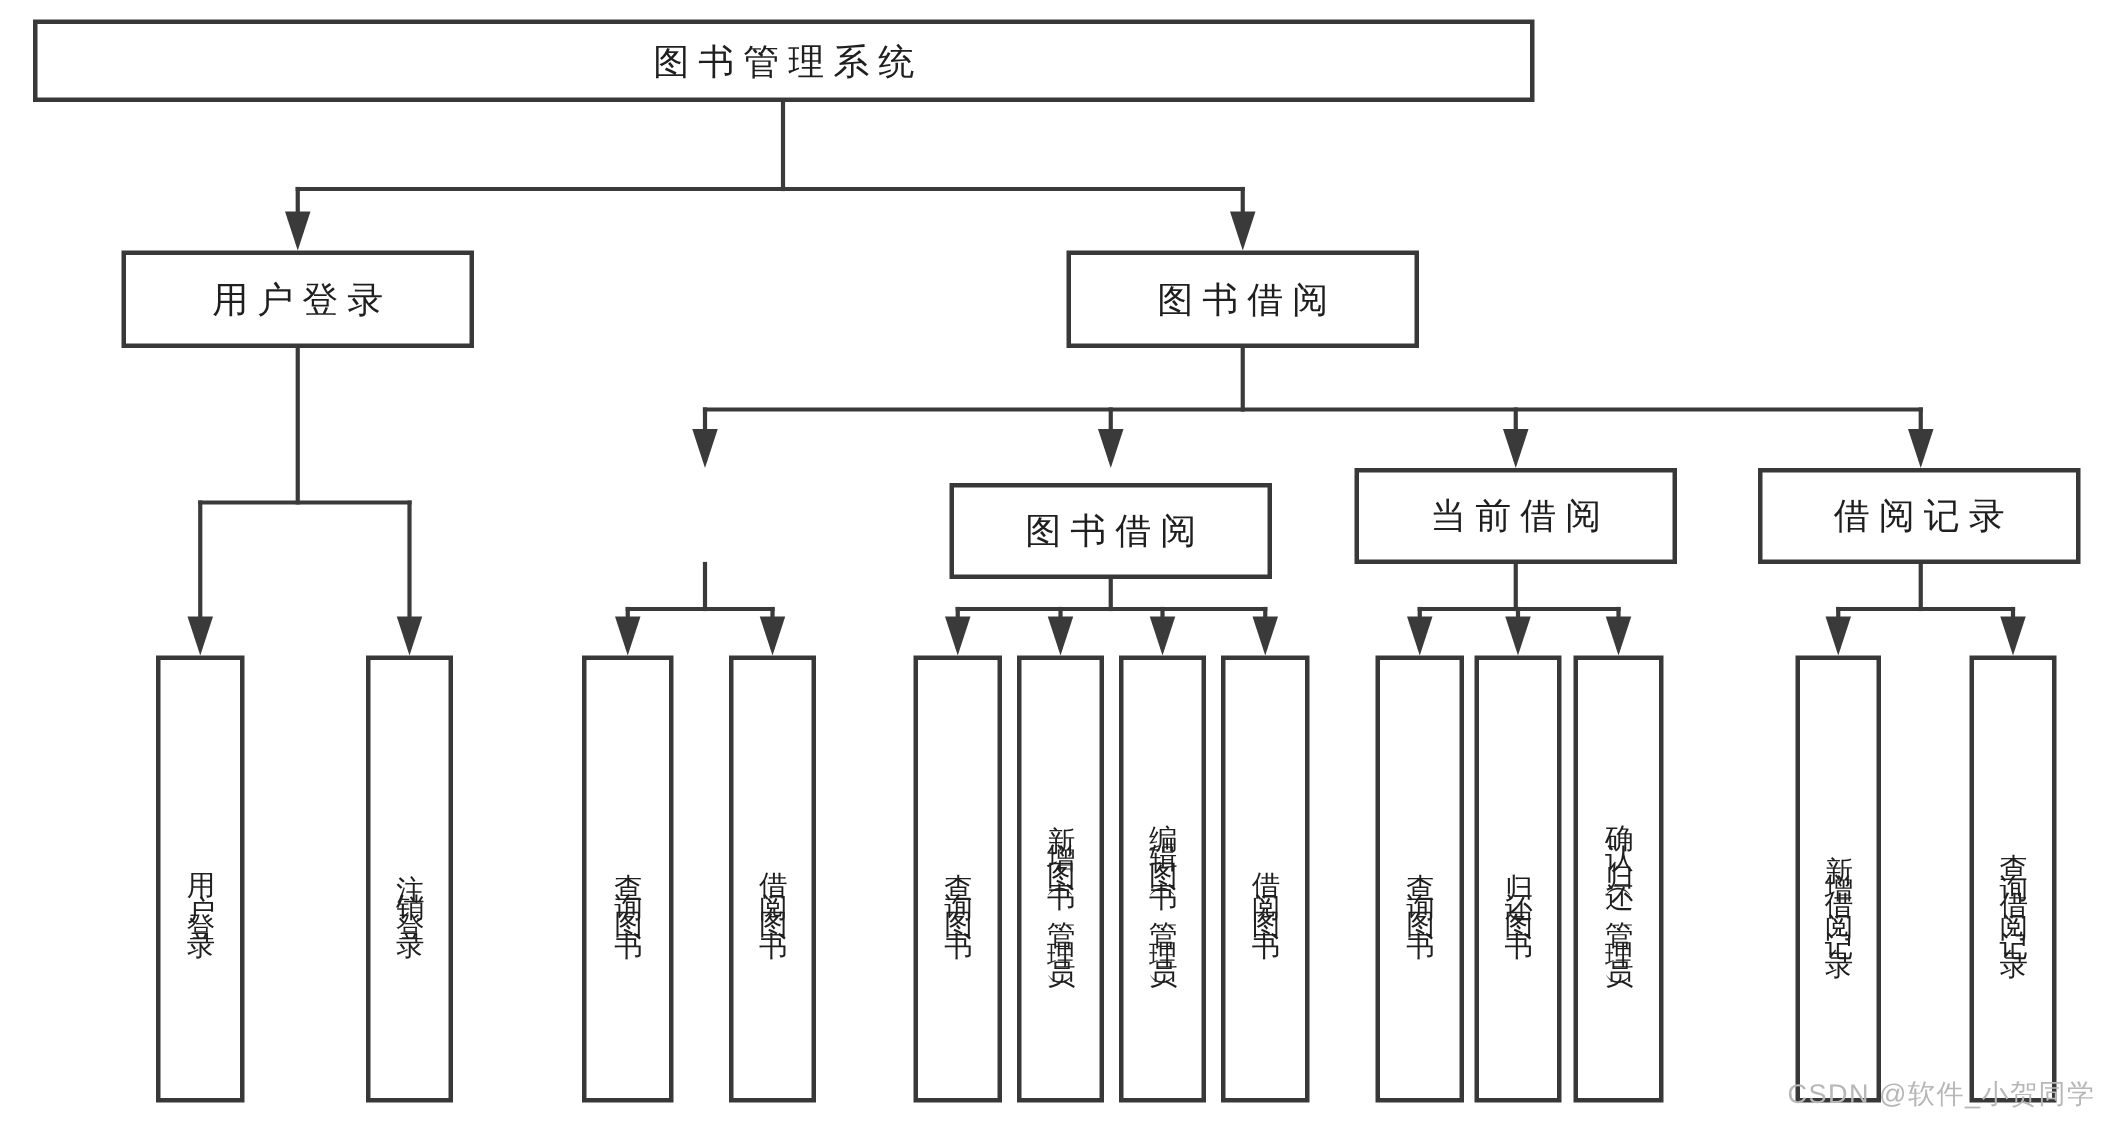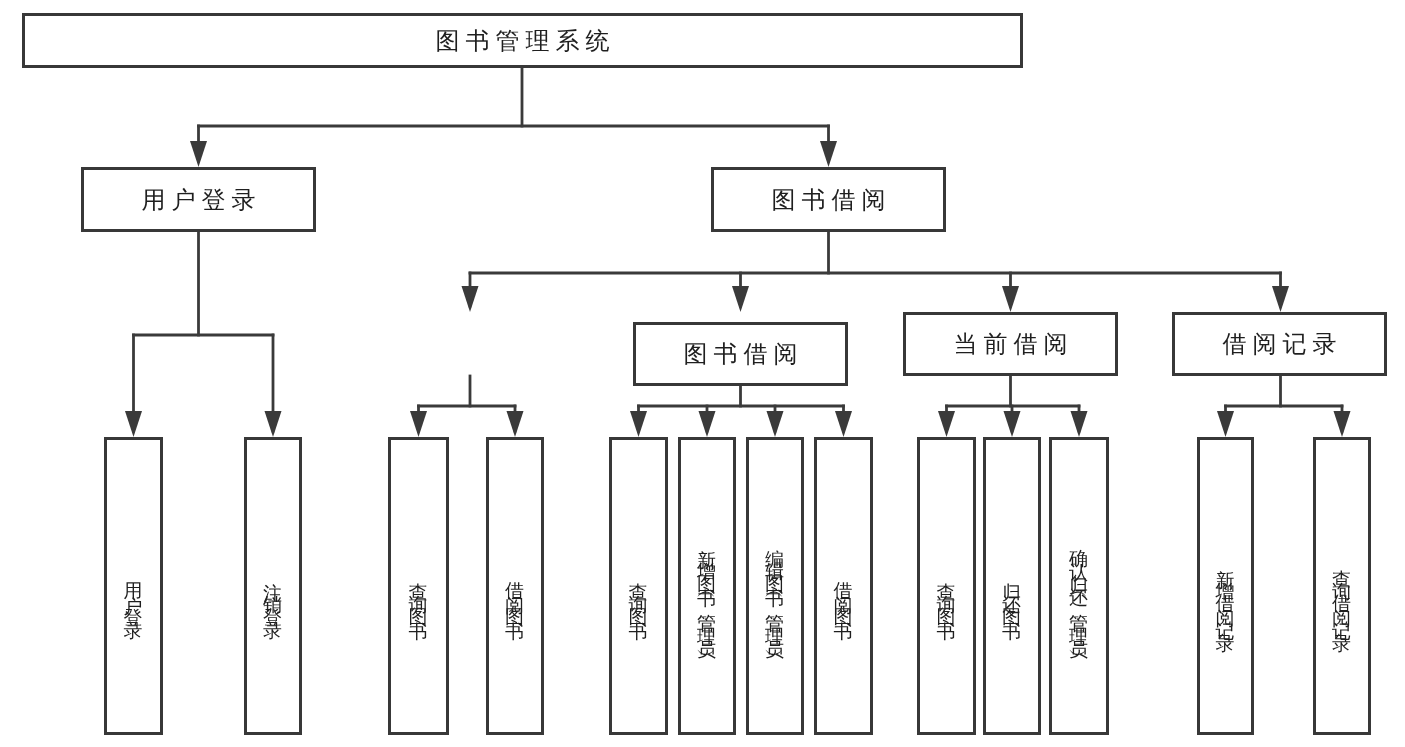--- a/index.html
+++ b/index.html
@@ -140,13 +140,14 @@
     <span class="vlabel">确认归还（管理员）</span>
   </div>
 
   <div class="node" style="left:1197px;top:437px;width:57px;height:298px">
     <span class="vlabel">新增借阅记录</span>
   </div>
   <div class="node" style="left:1313px;top:437px;width:58px;height:298px">
     <span class="vlabel">查询借阅记录</span>
   </div>
 
+  <div class="watermark">CSDN @软件_小贺同学</div>
 </div>
 
 </body></html>

